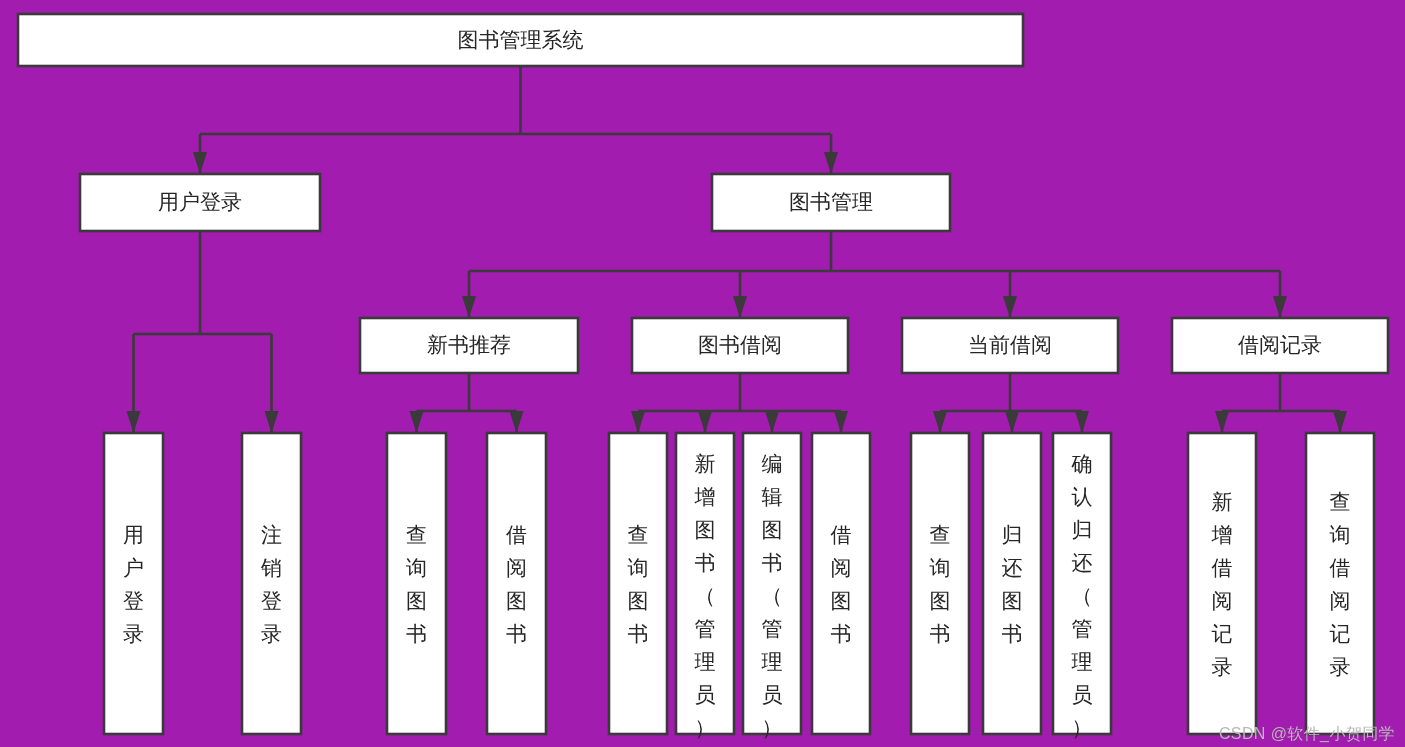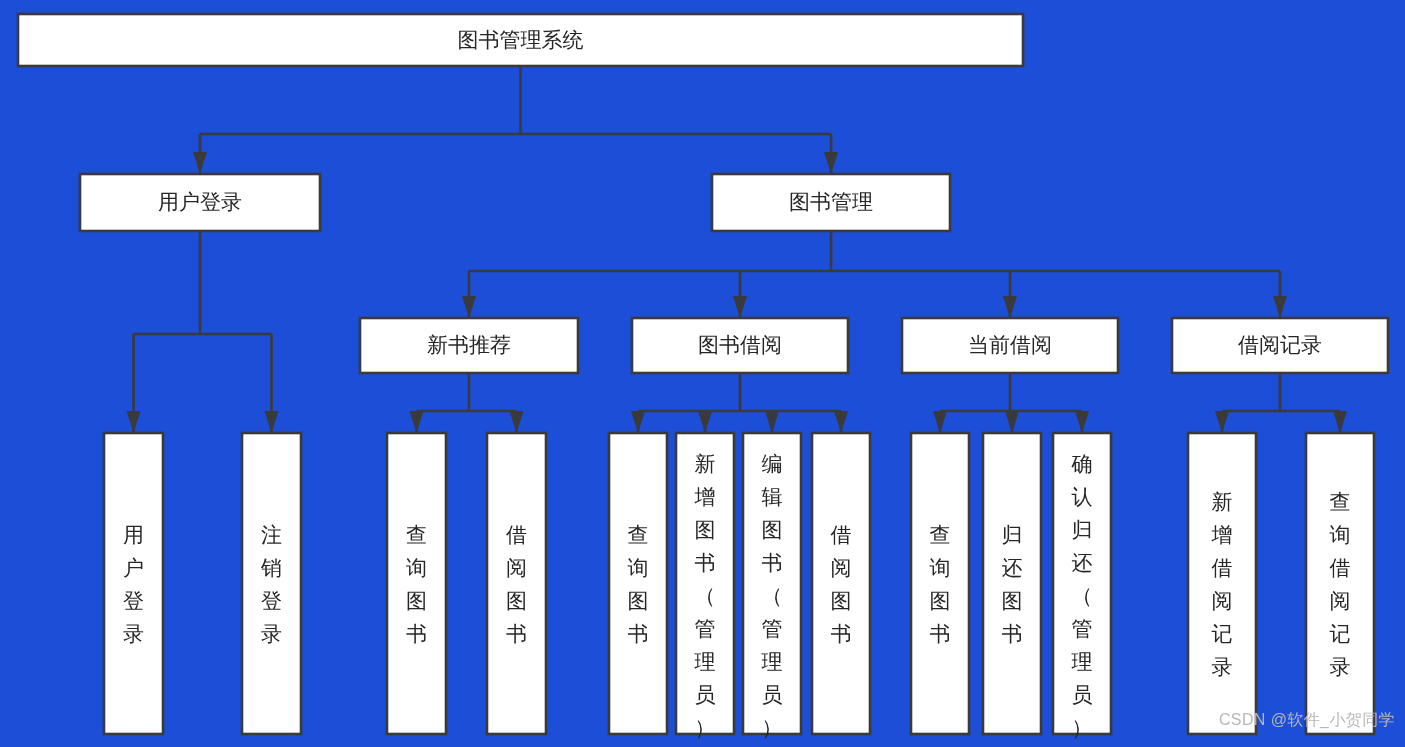--- a/index.html
+++ b/index.html
@@ -8,21 +8,21 @@
     padding: 0;
     background: #ffffff;
   }
   body {
     font-family: "Liberation Sans", "DejaVu Sans", sans-serif;
   }
   #diagram-root {
     position: relative;
     width: 1405px;
     height: 747px;
-    background: #1d4ed8;
+    background: #a21caf;
     overflow: hidden;
   }
   svg#tree-svg {
     position: absolute;
     left: 0;
     top: 0;
     width: 1405px;
     height: 747px;
     display: block;
   }
@@ -50,21 +50,21 @@
   }
   text.node-label-v {
     fill: #262626;
     font-family: "Liberation Sans", "DejaVu Sans", sans-serif;
     font-size: 21px;
     text-anchor: middle;
   }
   .watermark {
     position: absolute;
     right: 10px;
-    bottom: 16px;
+    bottom: 2px;
     font-family: "Liberation Sans", "DejaVu Sans", sans-serif;
     font-size: 16px;
     color: #b7b7b7;
     letter-spacing: 0.4px;
     white-space: nowrap;
     user-select: none;
   }
 </style>
 </head>
 <body>

